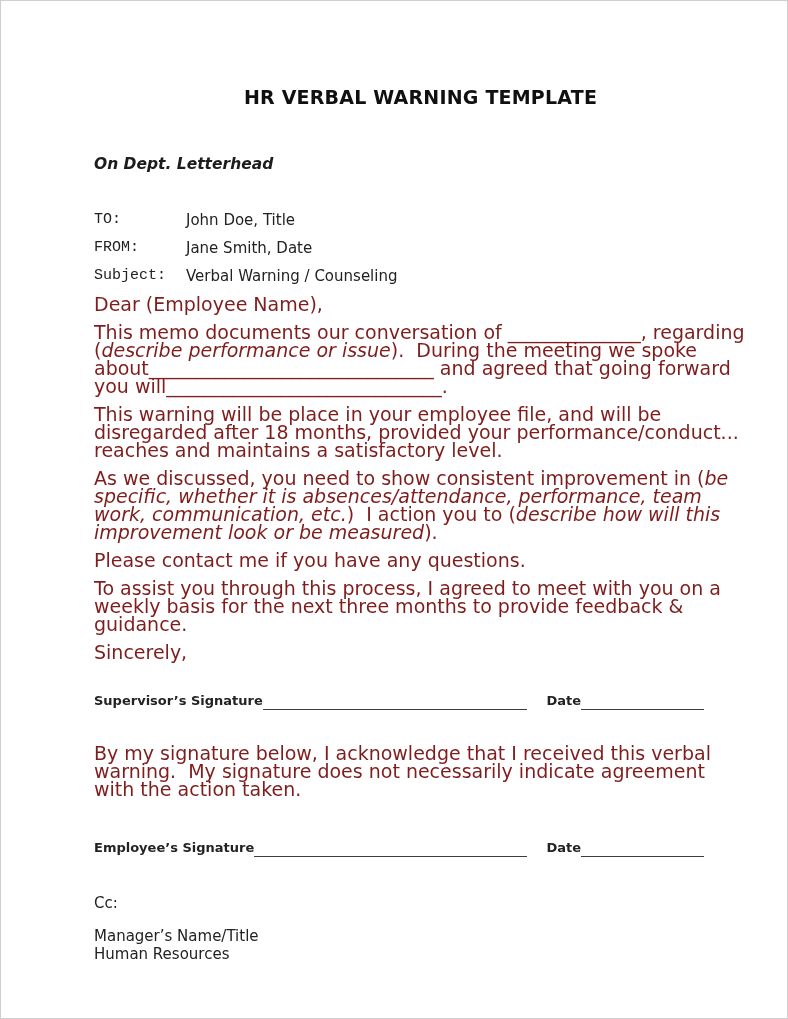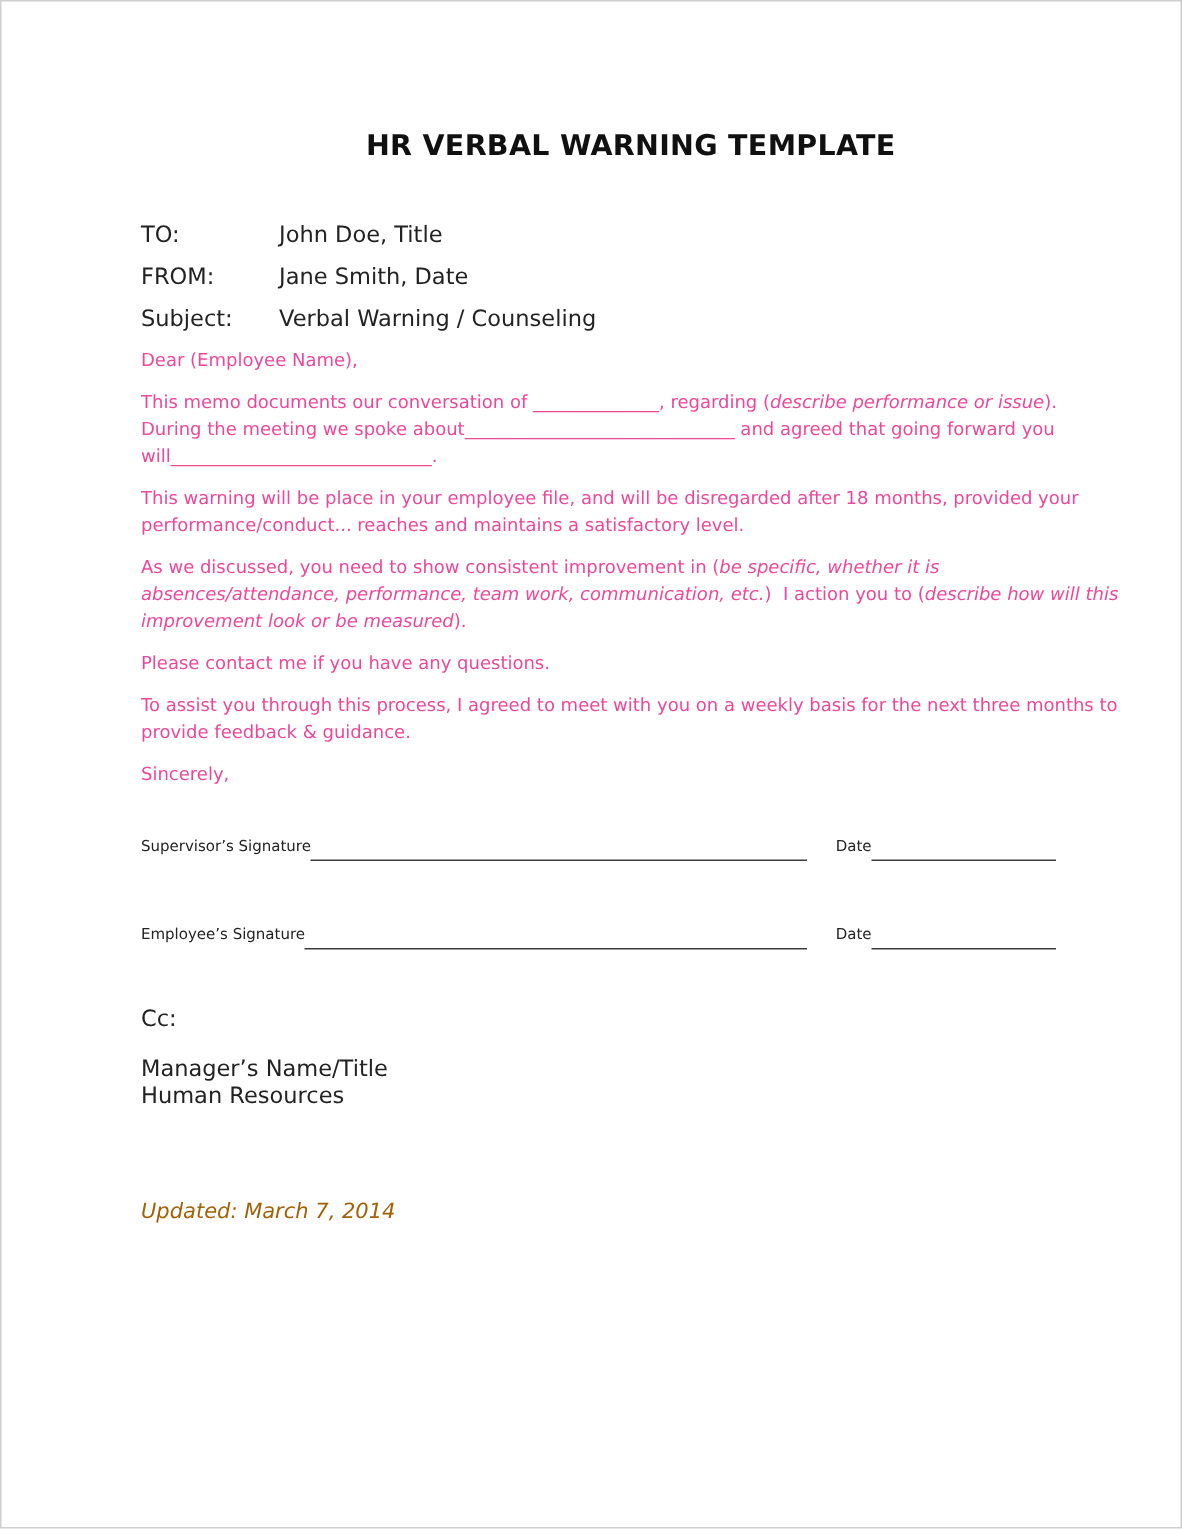--- a/index.html
+++ b/index.html
@@ -23,35 +23,36 @@
     letter-spacing: 0.2px;
   }
   .letterhead {
     margin-top: 46px;
     font-size: 15.5px; line-height: 18px;
     font-weight: bold; font-style: italic;
     color: #1c1c1c;
   }
   .hdr { margin-top: 38px; }
   .hrow { display: flex; font-size: 15px; line-height: 18px; margin-bottom: 10px; }
-  .hlabel { width: 92px; flex: 0 0 92px; }
+  .hlabel { width: 92px; flex: 0 0 92px; font-family: Liberation Mono, monospace; }
 
   p {
-    font-size: 12px; line-height: 18px;
+    font-size: 19px; line-height: 18px;
     margin: 0 0 10px 0;
     white-space: pre-wrap;
-    color: #ec4899;
+    color: #7f1d1d;
   }
   .it { font-style: italic; }
 
   .sig-row {
     display: flex; align-items: flex-end;
-    font-size: 10px; line-height: 18px;
+    font-size: 13px; line-height: 18px;
     padding-right: 43px;
     color: #232323;
+    font-weight: bold;
   }
   .sig-row .grow-line { flex: 1 1 auto; height: 13px; border-bottom: 1.5px solid #3d3d3d; }
   .sig-row .date-label { margin-left: 19px; }
   .sig-row .date-line { flex: 0 0 123px; width: 123px; height: 13px; border-bottom: 1.5px solid #3d3d3d; }
   .sig-row.supervisor { margin-top: 31px; }
   .sig-row.employee { margin-top: 41px; text-align: center; }
 
   p.ack { margin-top: 34px; }
 
   .cc { display: flex; margin-top: 37px; font-size: 15px; line-height: 18px; flex-direction: column; }
@@ -65,20 +66,21 @@
     color: #a16207;
   }
 </style>
 </head>
 <body>
 
 <div class="page">
 
   <h1 class="doc-title">HR VERBAL WARNING TEMPLATE</h1>
 
+  <div class="letterhead">On Dept. Letterhead</div>
 
   <div class="hdr">
     <div class="hrow">
       <span class="hlabel">TO:</span>
       <span class="hvalue">John Doe, Title</span>
     </div>
     <div class="hrow">
       <span class="hlabel">FROM:</span>
       <span class="hvalue">Jane Smith, Date</span>
     </div>
@@ -102,20 +104,21 @@
 
   <p>Sincerely,</p>
 
   <div class="sig-row supervisor">
     <span>Supervisor’s Signature</span>
     <span class="grow-line"></span>
     <span class="date-label">Date</span>
     <span class="date-line"></span>
   </div>
 
+  <p class="ack">By my signature below, I acknowledge that I received this verbal warning.  My signature does not necessarily indicate agreement with the action taken.</p>
 
   <div class="sig-row employee">
     <span>Employee’s Signature</span>
     <span class="grow-line"></span>
     <span class="date-label">Date</span>
     <span class="date-line"></span>
   </div>
 
   <div class="cc">
     <span class="cc-label">Cc:</span>

